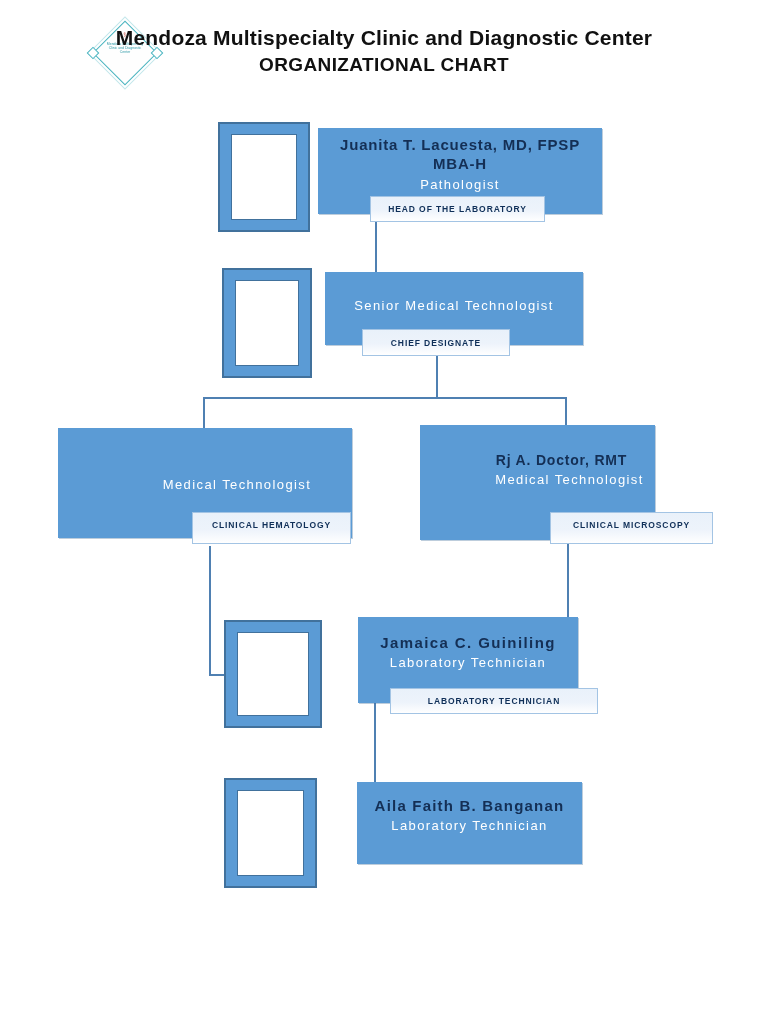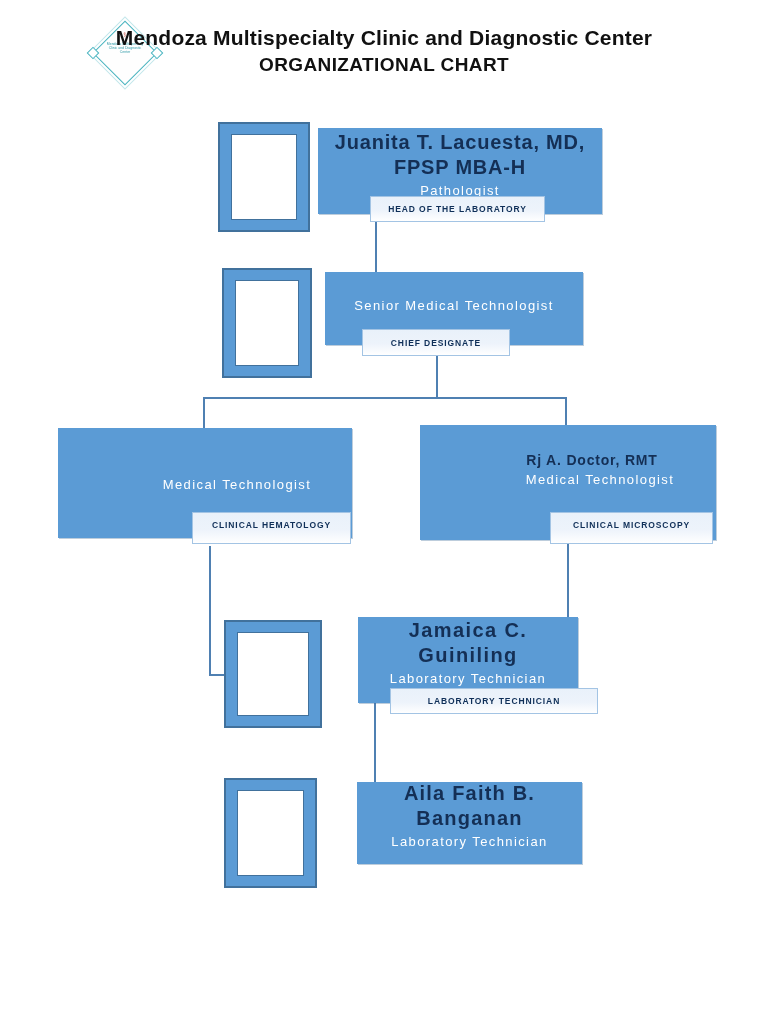--- a/index.html
+++ b/index.html
@@ -30,21 +30,21 @@
              text-align:center;}
 
   
   .photo{position:absolute;background:#5b9bd5;border:2px solid #41719c;box-sizing:border-box;}
   .photo-inner{position:absolute;left:11px;right:11px;top:10px;bottom:10px;
                background:#ffffff;border:1px solid #41719c;}
 
   .nodebox{position:absolute;background:#5b9bd5;box-sizing:border-box;text-align:center;
            display:flex;flex-direction:column;justify-content:center;
            box-shadow:1px 1px 0 rgba(65,113,156,.35);}
-  .nodename{color:#142f55;font-weight:bold;font-size:20px;line-height:1.25;
+  .nodename{color:#142f55;font-weight:bold;font-size:15px;line-height:1.25;
             letter-spacing:0.8px;padding:0 16px;}
   .nodename.small{font-size:14px;}
   .noderole{color:#ffffff;font-size:13px;letter-spacing:1.4px;margin-top:3px;}
   .shift-right{padding-left:64px;}
 
   .plate{position:absolute;box-sizing:border-box;
          background:linear-gradient(to bottom,#e9f1fa 0%,#edf3fb 55%,#ffffff 100%);
          border:1px solid #a3c4e4;color:#0f2f58;font-weight:bold;
          display:flex;align-items:center;justify-content:center;text-align:center;
          font-size:8.5px;letter-spacing:0.9px;}
@@ -93,21 +93,21 @@
   <div class="nodebox" style="left:325px;top:272px;width:258px;height:73px;padding-bottom:10px;justify-content:center;">
     <div class="noderole">Senior Medical Technologist</div>
   </div>
   <div class="plate" style="left:362px;top:329px;width:148px;height:27px;">CHIEF DESIGNATE</div>
 
   <div class="nodebox" style="left:58px;top:428px;width:294px;height:110px;">
     <div class="noderole shift-right">Medical Technologist</div>
   </div>
   <div class="plate" style="left:192px;top:512px;width:159px;height:32px;padding-bottom:6px;">CLINICAL HEMATOLOGY</div>
 
-  <div class="nodebox" style="left:420px;top:425px;width:296px;height:115px;padding-bottom:26px;">
+  <div class="nodebox" style="left:420px;top:425px;width:235px;height:115px;padding-bottom:26px;">
     <div class="nodename small shift-right">Rj A. Doctor, RMT</div>
     <div class="noderole shift-right">Medical Technologist</div>
   </div>
   <div class="plate" style="left:550px;top:512px;width:163px;height:32px;padding-bottom:6px;">CLINICAL MICROSCOPY</div>
 
   <div class="photo" style="left:224px;top:620px;width:98px;height:108px;">
     <div class="photo-inner"></div>
   </div>
   <div class="nodebox" style="left:358px;top:617px;width:220px;height:86px;padding-bottom:16px;">
     <div class="nodename" style="letter-spacing:1.4px;">Jamaica C. Guiniling</div>

